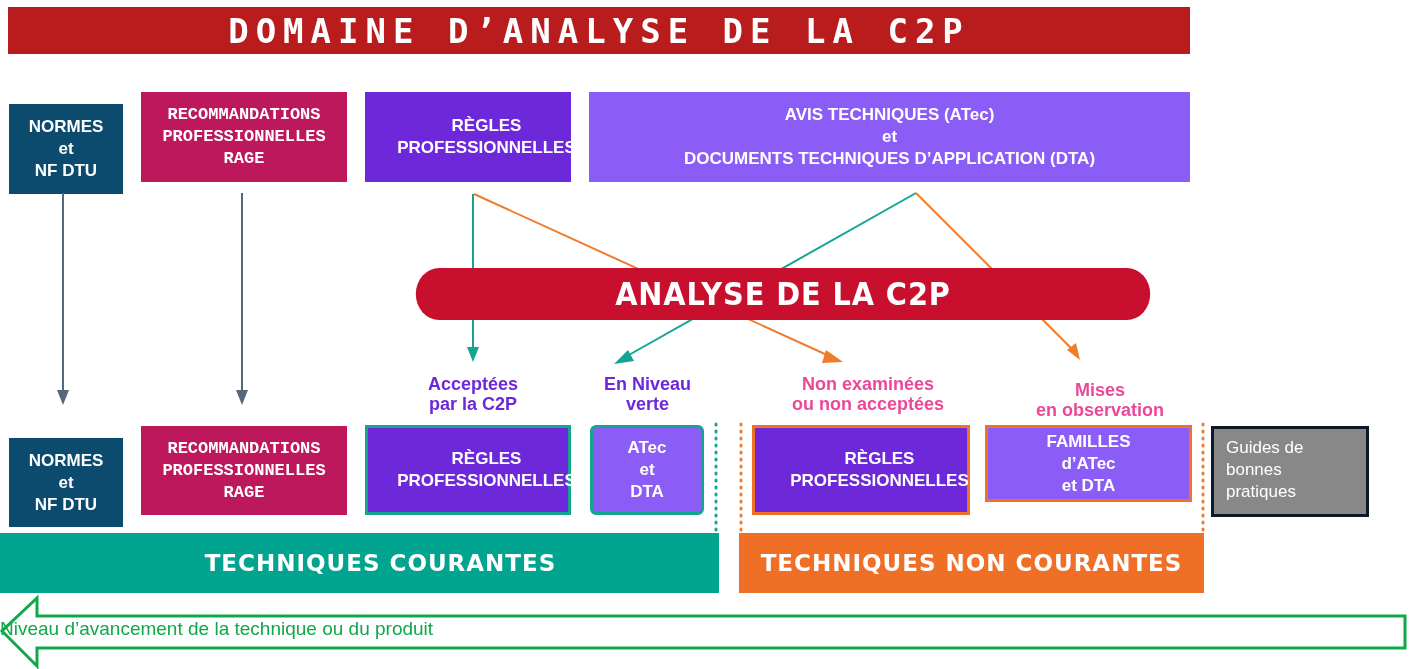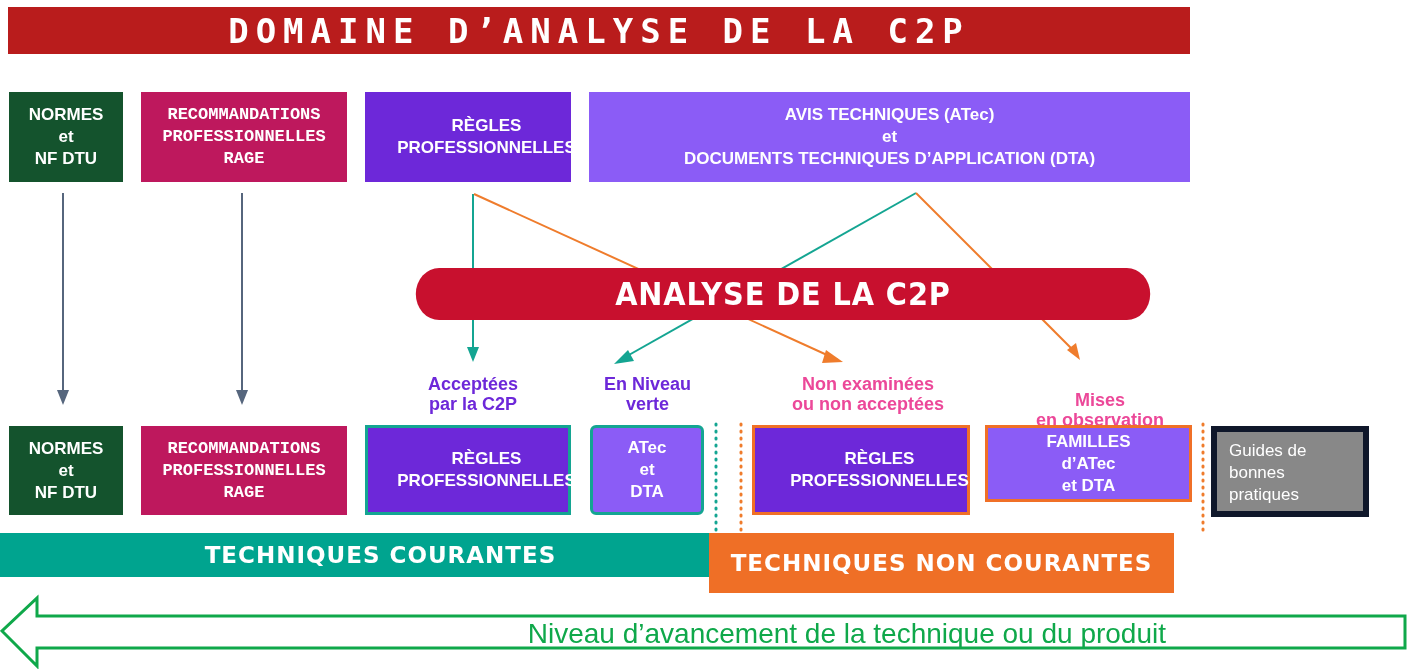--- a/index.html
+++ b/index.html
@@ -6,44 +6,44 @@
   body { width: 1412px; height: 669px; position: relative; overflow: hidden;
          font-family: "DejaVu Sans", sans-serif; }
   .abs { position: absolute; box-sizing: border-box; }
   .banner { left: 8px; top: 7px; width: 1182px; height: 47px; background: #b91c1c;
             color: #ffffff; display: flex; align-items: center; justify-content: center;
             font-family: "DejaVu Sans Mono", monospace; font-weight: bold; font-size: 34px;
             letter-spacing: 7px; }
   .box { display: flex; align-items: center; justify-content: center; text-align: center;
          color: #ffffff; font-family: "Liberation Sans", sans-serif; font-weight: bold;
          font-size: 17px; line-height: 22px; white-space: pre-line; }
-  .dark { background: #14532d; }
+  .dark { background: #0c4a6e; margin-top: 12px; }
   .mid { background: #be185d; font-family: Liberation Mono, monospace; }
   .slate { background: #6d28d9; padding-left: 37px; }
   .slate2 { background: #8b5cf6; }
   .teal-border { border: 3px solid #14a592; }
   .orange-border { border: 3px solid #f07027; }
   .pill { left: 375px; top: 268px; width: 816px; height: 52px; background: #c8102e;
           border-radius: 26px; color: #ffffff; display: flex; align-items: center;
           justify-content: center; font-family: "DejaVu Sans", sans-serif; font-weight: bold;
           font-size: 32px; letter-spacing: 1px; transform: scaleX(0.9); }
   .label { text-align: center; font-family: "Liberation Sans", sans-serif; font-weight: bold;
            font-size: 18px; line-height: 20px; white-space: pre-line; }
   .lbl-teal { color: #6d28d9; }
   .lbl-orange { color: #ec4899; }
   .bar { display: flex; align-items: center; justify-content: center; color: #ffffff;
          font-family: "DejaVu Sans", sans-serif; font-weight: bold; font-size: 23px;
          letter-spacing: 1px; }
-  .bar-teal { left: 0; top: 533px; width: 719px; height: 44px; background: #00a48f; padding-left: 42px; }
-  .bar-orange { left: 709px; top: 533px; width: 465px; height: 60px; background: #ef6f26; }
+  .bar-teal { left: 0; top: 533px; width: 719px; height: 60px; background: #00a48f; padding-left: 42px; }
+  .bar-orange { left: 739px; top: 533px; width: 465px; height: 60px; background: #ef6f26; }
   .guide { left: 1211px; top: 426px; width: 158px; height: 91px; background: #888888;
-           border: 6px solid #0f172a; color: #ffffff; font-family: "Liberation Sans", sans-serif;
+           border: 3px solid #0f172a; color: #ffffff; font-family: "Liberation Sans", sans-serif;
            font-size: 17px; line-height: 22px; padding: 8px 0 0 12px; white-space: pre-line; }
-  .arrow-text { left: 0; top: 618px; width: 1166px; text-align: right; color: #0fa84a;
-                font-family: "Liberation Sans", sans-serif; font-size: 28px; }
+  .arrow-text { left: 0; top: 618px; width: 1166px; text-align: left; color: #0fa84a;
+                font-family: "Liberation Sans", sans-serif; font-size: 19px; }
   svg.overlay { position: absolute; left: 0; top: 0; }
 </style>
 </head>
 <body>
 
 <div class="abs banner">DOMAINE D’ANALYSE DE LA C2P</div>
 
 <div class="abs box dark" style="left:9px;top:92px;width:114px;height:90px;">NORMES
 et
 NF DTU</div>
@@ -100,21 +100,21 @@
 </svg>
 
 <div class="abs pill">ANALYSE DE LA C2P</div>
 
 <div class="abs label lbl-teal" style="left:393px;top:374px;width:160px;">Acceptées
 par la C2P</div>
 <div class="abs label lbl-teal" style="left:580px;top:374px;width:135px;">En Niveau
 verte</div>
 <div class="abs label lbl-orange" style="left:762px;top:374px;width:212px;">Non examinées
 ou non acceptées</div>
-<div class="abs label lbl-orange" style="left:1010px;top:390px;width:180px;">Mises
+<div class="abs label lbl-orange" style="left:1010px;top:380px;width:180px;">Mises
 en observation</div>
 
 <div class="abs box dark" style="left:9px;top:426px;width:114px;height:89px;">NORMES
 et
 NF DTU</div>
 <div class="abs box mid" style="left:141px;top:426px;width:206px;height:89px;">RECOMMANDATIONS
 PROFESSIONNELLES
 RAGE</div>
 <div class="abs box slate teal-border" style="left:365px;top:425px;width:206px;height:90px;">RÈGLES
 PROFESSIONNELLES</div>

